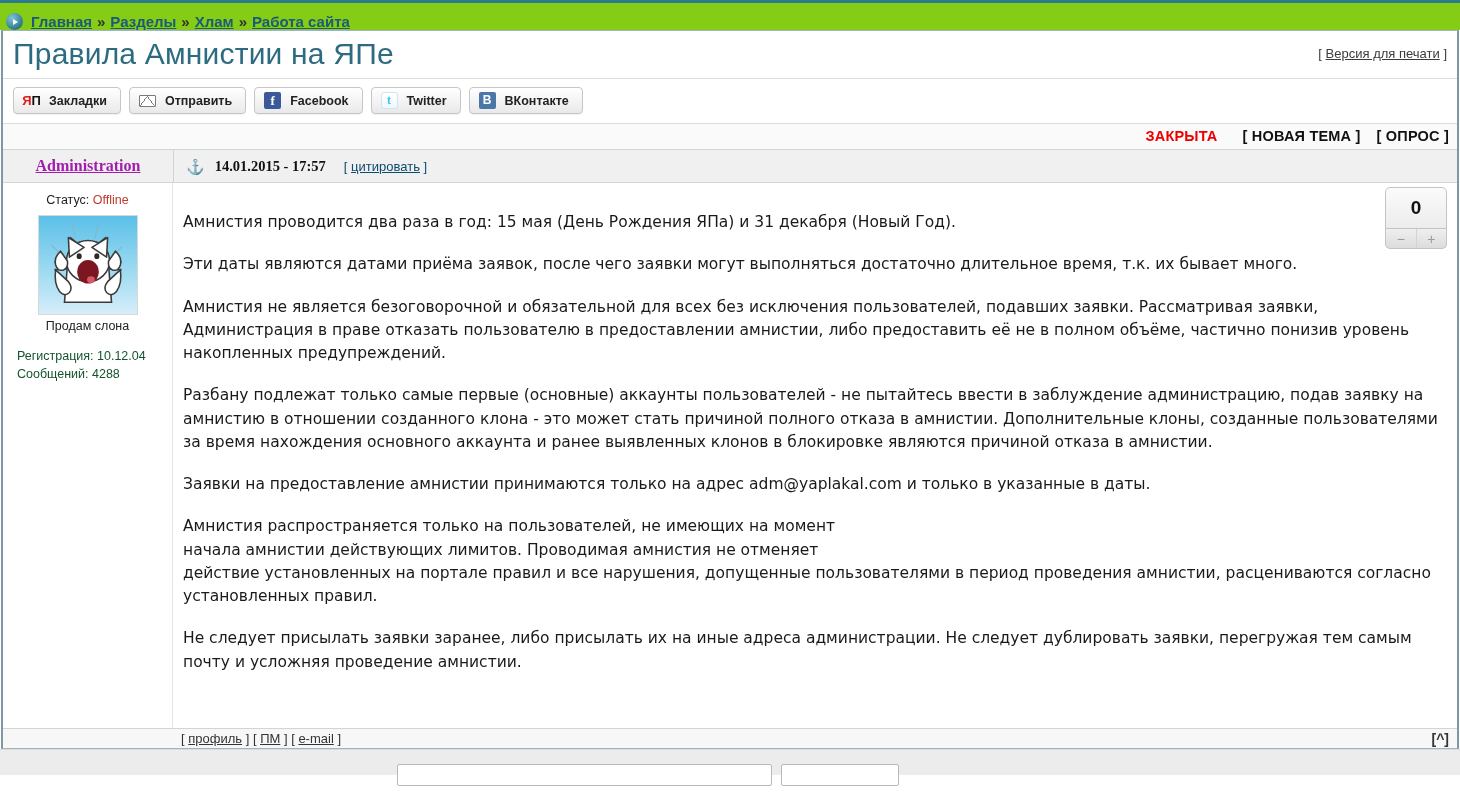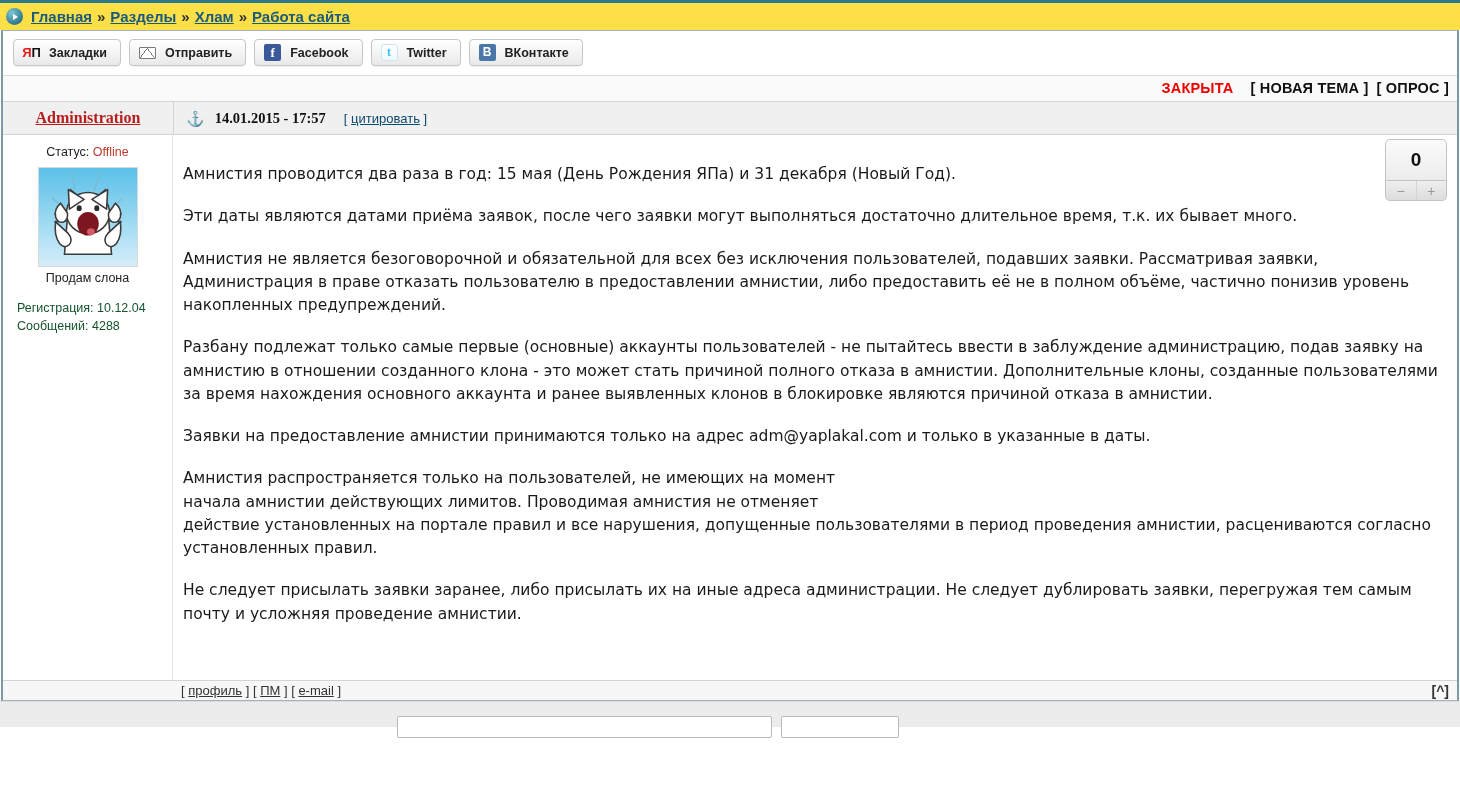--- a/index.html
+++ b/index.html
@@ -6,23 +6,23 @@
   html, body {
     margin: 0; padding: 0;
     background: #ffffff;
     font-family: "Liberation Sans", sans-serif;
   }
   body { width: 1460px; height: 792px; overflow: hidden; position: relative; }
 
   
   .topbar {
     height: 30px;
-    background: #fde047;
+    background: #84cc16;
     border-top: 3px solid #2d7a8c;
-    display: flex; align-items: center;
+    display: flex; align-items: flex-end;
     padding: 0 6px;
   }
   .bc-icon {
     width: 17px; height: 17px; border-radius: 50%;
     background: radial-gradient(circle at 35% 30%, #7fc5d8 0%, #2d7a8c 70%, #16525f 100%);
     display: inline-flex; align-items: center; justify-content: center;
     margin-right: 8px; flex: 0 0 auto;
   }
   .bc-icon::after {
     content: "";
@@ -109,33 +109,33 @@
 
   
   .actionsrow {
     display: flex; justify-content: flex-end; align-items: center;
     padding: 4px 8px 5px 0;
     background: #fafafa;
     border-bottom: 1px solid #d0d5d8;
     font-size: 14.5px; font-weight: bold;
   }
   .closed { color: #ee0000; margin-right: 9px; letter-spacing: .2px; }
-  .act { color: #111; margin-left: 8px; cursor: pointer; letter-spacing: .2px; }
+  .act { color: #111; margin-left: 16px; cursor: pointer; letter-spacing: .2px; }
 
   
   .posthead {
     display: flex; align-items: center;
     background: #f0f0f0;
     border-bottom: 1px solid #d0d5d8;
     height: 33px;
   }
   .posthead .author {
     width: 170px; flex: 0 0 170px; text-align: center;
     font-family: "Liberation Serif", serif;
-    font-size: 16px; font-weight: bold; color: #b91c1c;
+    font-size: 16px; font-weight: bold; color: #a21caf;
     text-decoration: underline; cursor: pointer;
   }
   .posthead .meta {
     flex: 1 1 auto; display: flex; align-items: center; gap: 10px;
     border-left: 1px solid #d0d5d8; height: 100%; padding-left: 12px;
   }
   .anchor-ico { color: #2d8aa8; font-size: 15px; line-height: 1; }
   .pdate { font-size: 14.5px; font-weight: bold; color: #111; font-family: "Liberation Serif", serif; }
   .quote { font-size: 13px; color: #0c4a6e; margin-left: 8px; text-align: center; }
   .quote u { cursor: pointer; }
@@ -218,20 +218,28 @@
   <span class="bc-sep">»</span>
   <span class="bc-link">Разделы</span>
   <span class="bc-sep">»</span>
   <span class="bc-link">Хлам</span>
   <span class="bc-sep">»</span>
   <span class="bc-link">Работа сайта</span>
 </div>
 
 <div class="frame">
 
+  <div class="titlerow">
+    <div class="page-title">Правила Амнистии на ЯПе</div>
+    <div class="print-link">
+      <span>[</span>
+      <u>Версия для печати</u>
+      <span>]</span>
+    </div>
+  </div>
 
   <div class="socialrow">
     <div class="sbtn">
       <span class="ico ico-yap">
           <span class="r">Я</span>
           <span class="p">П</span>
         </span>
       <span class="lbl">Закладки</span>
     </div>
     <div class="sbtn">

